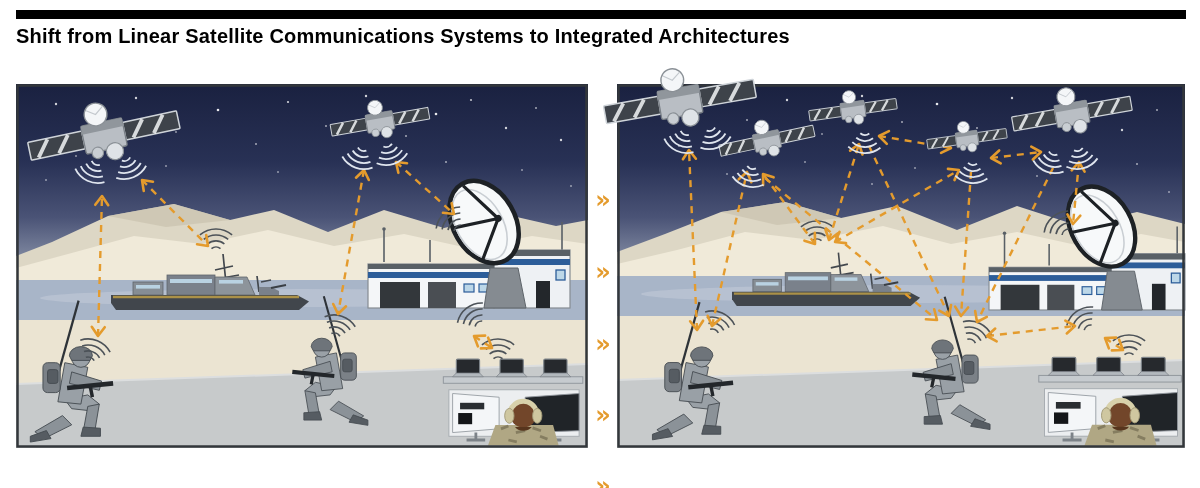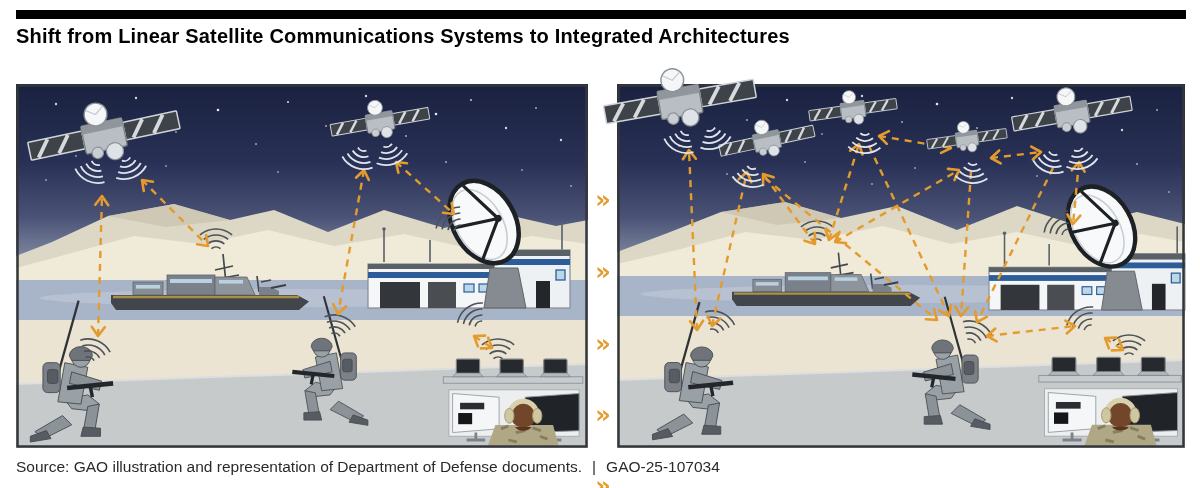--- a/index.html
+++ b/index.html
@@ -345,17 +345,14 @@
 
     <rect x="1.5" y="1.5" width="565" height="361" fill="none" stroke="#33373b" stroke-width="2.5"></rect>
 
     <g>
         <use href="#sat" transform="translate(63,18) rotate(-10) scale(0.95)"></use>
       </g>
     <use href="#waves" transform="translate(70,44) rotate(205)" stroke="#dfe5ee" stroke-width="1.8"></use>
     <use href="#waves" transform="translate(92,40) rotate(160)" stroke="#dfe5ee" stroke-width="1.8"></use>
   </svg>
 
-  <div class="source">
-    <span>Source: GAO illustration and representation of Department of Defense documents.</span><span class="sep">|</span><span>GAO-25-107034</span>
-  </div>
 
 </div>
 
 </body></html>

